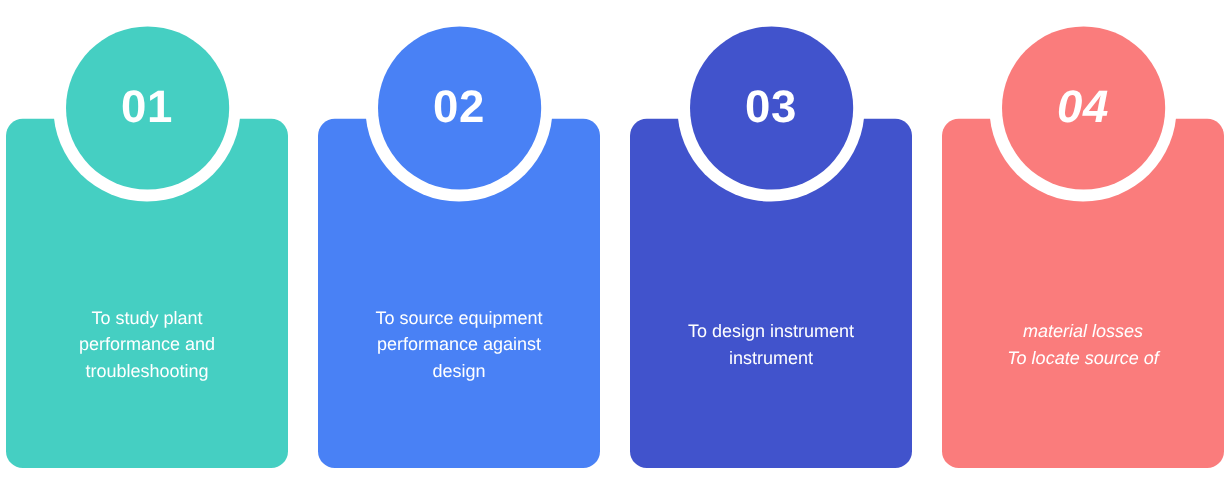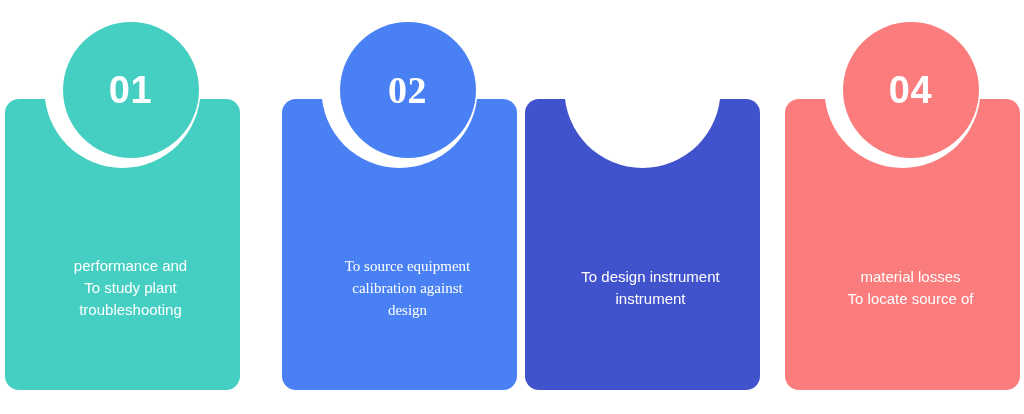--- a/index.html
+++ b/index.html
@@ -18,21 +18,20 @@
     position: relative;
     width: 1024px;
     height: 414px;
   }
 
   .step {
     position: absolute;
     top: 0;
     width: 235px;
     height: 414px;
-    padding-left: 16px;
   }
 
   
   .card-shape {
     position: absolute;
     left: 0;
     top: 0;
     width: 235px;
     height: 414px;
     display: block;
@@ -89,60 +88,63 @@
             <rect x="0" y="0" width="235" height="414" fill="#ffffff"></rect>
             <circle cx="117.5" cy="90" r="78" fill="#000000"></circle>
           </mask>
         </defs>
         <rect x="0" y="99" width="235" height="291" rx="14" ry="14" fill="#45cfc2" mask="url(#notch-mask-0)"></rect>
       </svg>
       <div class="badge" style="background: rgb(69, 207, 194); width: 136px; height: 136px; margin-left: -68px; top: 22px;">
         <span class="badge-number">01</span>
       </div>
       <div class="card-text" style="top: 255px;">
+        <span class="line">To study plant</span>
         <span class="line">performance and</span>
-        <span class="line">To study plant</span>
         <span class="line">troubleshooting</span>
       </div>
     </div>
-    <div class="step" style="left: 282px; font-family: Liberation Serif, serif;">
+    <div class="step" style="left: 265px;">
       <svg class="card-shape" viewBox="0 0 235 414" width="235" height="414">
         <defs>
           <mask id="notch-mask-1">
             <rect x="0" y="0" width="235" height="414" fill="#ffffff"></rect>
             <circle cx="117.5" cy="90" r="78" fill="#000000"></circle>
           </mask>
         </defs>
         <rect x="0" y="99" width="235" height="291" rx="14" ry="14" fill="#4981f5" mask="url(#notch-mask-1)"></rect>
       </svg>
       <div class="badge" style="background: rgb(73, 129, 245); width: 136px; height: 136px; margin-left: -68px; top: 22px;">
         <span class="badge-number">02</span>
       </div>
       <div class="card-text" style="top: 255px;">
         <span class="line">To source equipment</span>
-        <span class="line">calibration against</span>
+        <span class="line">performance against</span>
         <span class="line">design</span>
       </div>
     </div>
     <div class="step" style="left: 525px;">
       <svg class="card-shape" viewBox="0 0 235 414" width="235" height="414">
         <defs>
           <mask id="notch-mask-2">
             <rect x="0" y="0" width="235" height="414" fill="#ffffff"></rect>
             <circle cx="117.5" cy="90" r="78" fill="#000000"></circle>
           </mask>
         </defs>
         <rect x="0" y="99" width="235" height="291" rx="14" ry="14" fill="#4153cc" mask="url(#notch-mask-2)"></rect>
       </svg>
+      <div class="badge" style="background: rgb(65, 83, 204); width: 136px; height: 136px; margin-left: -68px; top: 22px;">
+        <span class="badge-number">03</span>
+      </div>
       <div class="card-text" style="top: 266px;">
         <span class="line">To design instrument</span>
         <span class="line">instrument</span>
       </div>
     </div>
-    <div class="step" style="left: 785px;">
+    <div class="step" style="left: 785px; font-style: italic;">
       <svg class="card-shape" viewBox="0 0 235 414" width="235" height="414">
         <defs>
           <mask id="notch-mask-3">
             <rect x="0" y="0" width="235" height="414" fill="#ffffff"></rect>
             <circle cx="117.5" cy="90" r="78" fill="#000000"></circle>
           </mask>
         </defs>
         <rect x="0" y="99" width="235" height="291" rx="14" ry="14" fill="#fa7c7c" mask="url(#notch-mask-3)"></rect>
       </svg>
       <div class="badge" style="background: rgb(250, 124, 124); width: 136px; height: 136px; margin-left: -68px; top: 22px;">

